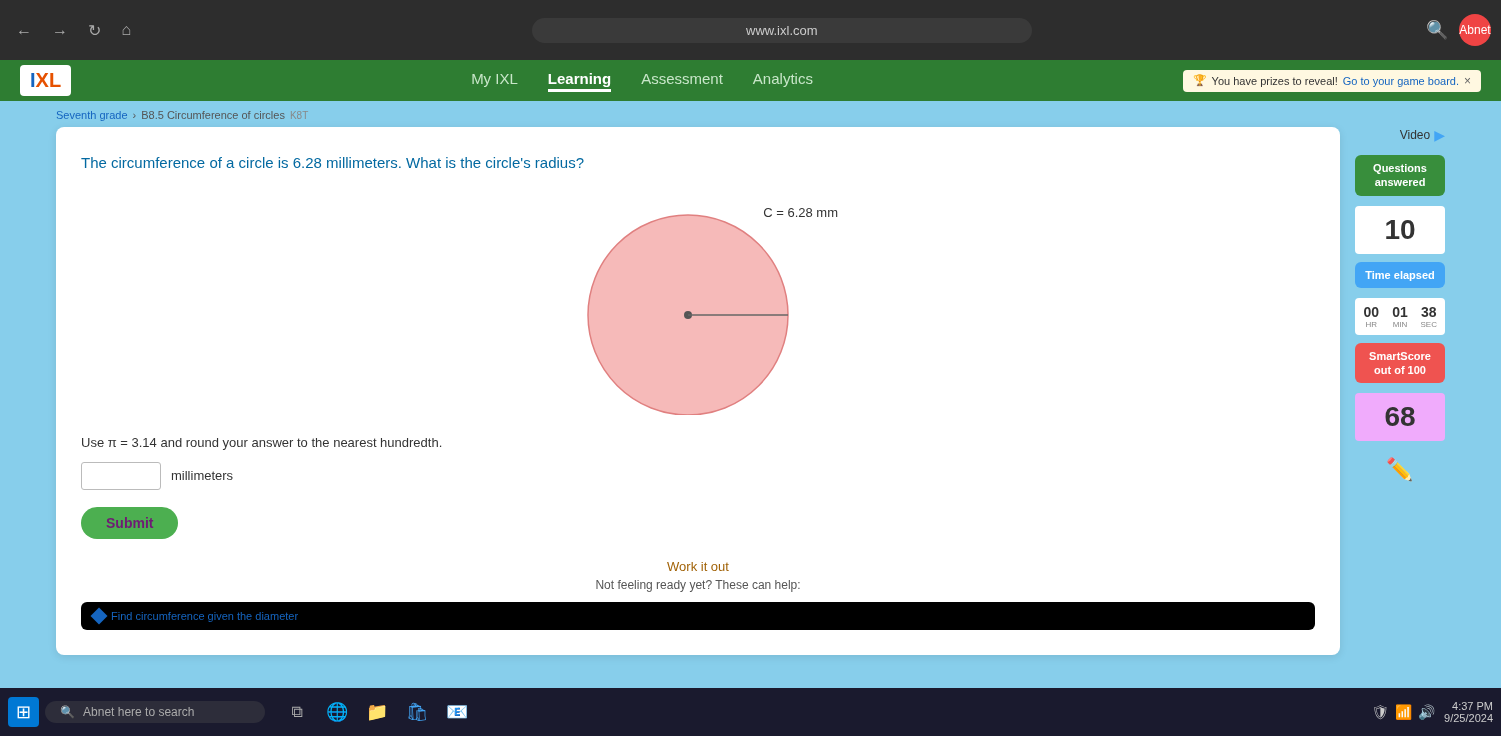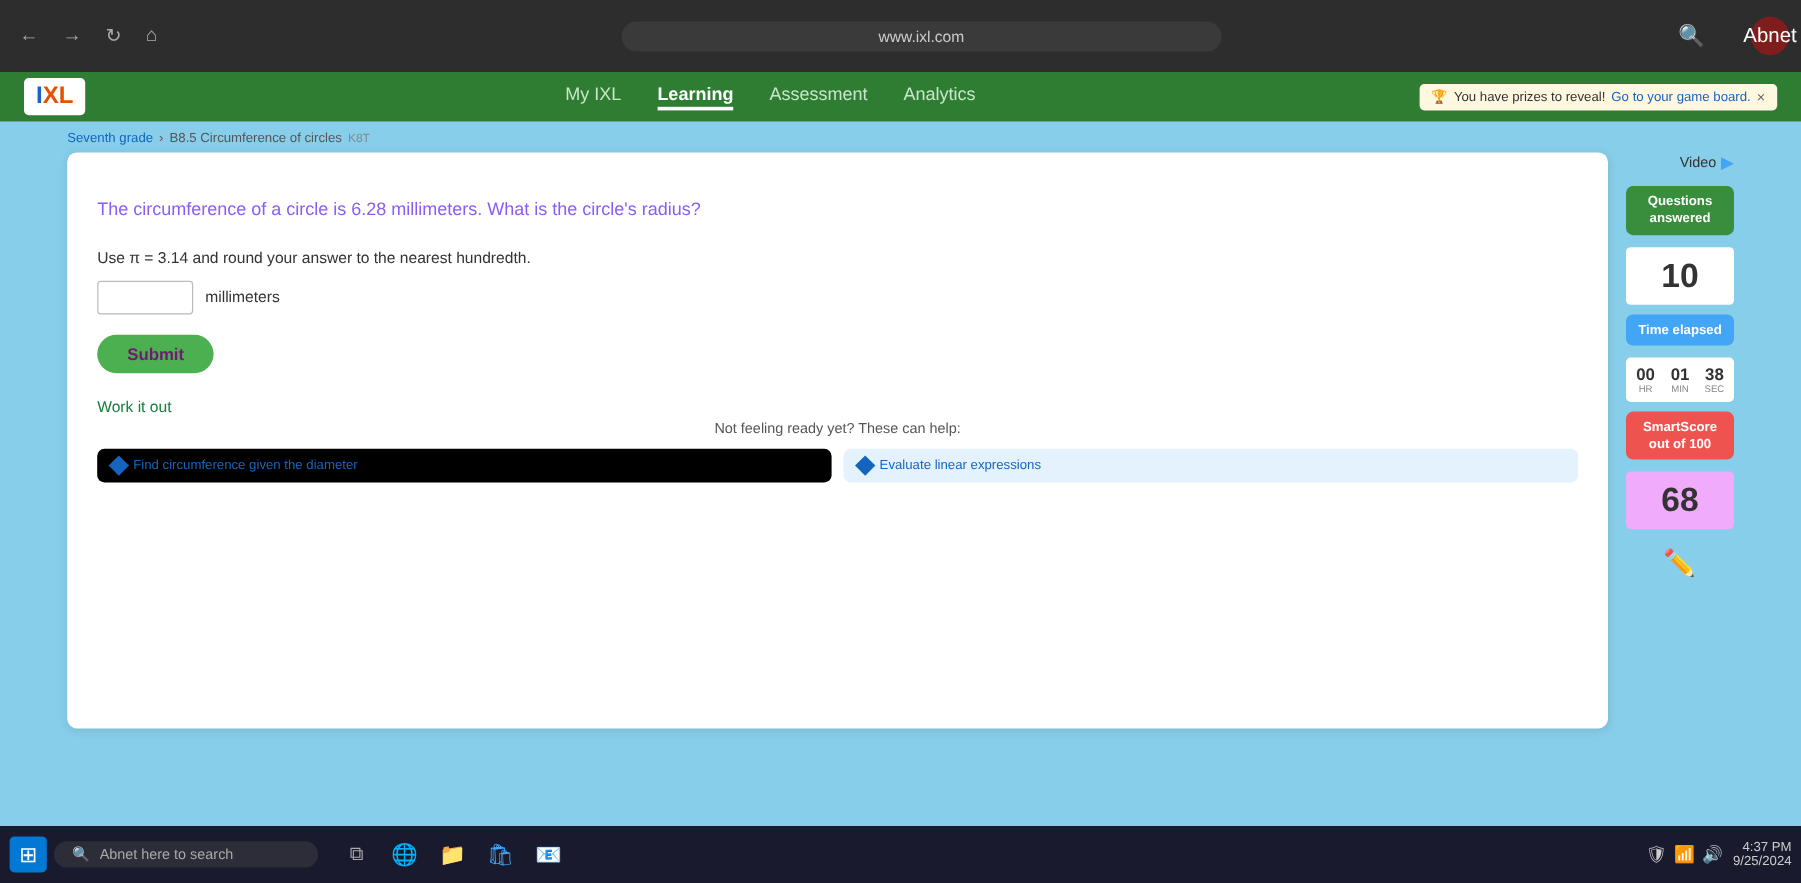--- a/index.html
+++ b/index.html
@@ -35,31 +35,30 @@
       display: flex;
       align-items: center;
       gap: 10px;
     }
     .search-icon-btn {
       color: #ccc;
       font-size: 18px;
       cursor: pointer;
     }
     .user-avatar {
-      background: #7f1d1d;
+      background: #ef4444;
       border-radius: 50%;
       width: 32px;
       height: 32px;
       display: flex;
       align-items: center;
       justify-content: center;
       color: white;
-      font-size: 17px;
-      cursor: pointer;
-      margin-left: 28px;
+      font-size: 12px;
+      cursor: pointer;
     }
 
     
     .ixl-nav {
       background: #2e7d32;
       height: 41px;
       display: flex;
       align-items: center;
       padding: 0 20px;
       position: relative;
@@ -144,24 +143,23 @@
       background: white;
       border-radius: 8px;
       padding: 25px;
       flex: 1;
       min-height: 480px;
       box-shadow: 0 2px 8px rgba(0,0,0,0.1);
     }
 
     .question-text {
       font-size: 15px;
-      color: #8b5cf6;
+      color: #0369a1;
       margin-bottom: 20px;
       line-height: 1.5;
-      margin-top: 12px;
     }
 
     .circle-area {
       position: relative;
       width: 280px;
       height: 220px;
       margin: 10px auto 20px;
     }
 
     .circle-svg {
@@ -213,25 +211,25 @@
       font-size: 14px;
       font-weight: bold;
       cursor: pointer;
     }
 
     .work-it-out {
       margin-top: 20px;
     }
 
     .work-it-out-link {
-      color: #15803d;
+      color: #a16207;
       font-size: 13px;
       cursor: pointer;
       display: block;
-      text-align: left;
+      text-align: center;
       margin-bottom: 4px;
     }
 
     .not-ready {
       font-size: 12px;
       color: #555;
       text-align: center;
       margin-bottom: 10px;
     }
 
@@ -474,41 +472,50 @@
     <span>B8.5 Circumference of circles</span>
     <span style="color:#888;font-size:10px;">K8T</span>
   </div>
 
   <div class="content-wrapper">
 
     <div class="question-panel">
       <div class="question-text">The circumference of a circle is 6.28 millimeters. What is the circle's radius?</div>
 
       
+      <div class="circle-area">
+        <span class="circle-label">C = 6.28 mm</span>
+        <svg class="circle-svg" viewBox="0 0 280 220">
+
+          <circle cx="130" cy="120" r="100" fill="#f4a9a8" opacity="0.8"></circle>
+
+          <circle cx="130" cy="120" r="100" fill="none" stroke="#e08080" stroke-width="1.5"></circle>
+
+          <circle cx="130" cy="120" r="4" fill="#555"></circle>
+
+          <line x1="130" y1="120" x2="230" y2="120" stroke="#666" stroke-width="1.5"></line>
+        </svg>
+      </div>
 
       <div class="instruction-text">Use π = 3.14 and round your answer to the nearest hundredth.</div>
 
       <div class="answer-row">
         <input class="answer-input" type="text" placeholder="" style="">
         <span class="answer-unit">millimeters</span>
       </div>
 
       <button class="submit-btn">Submit</button>
 
       <div class="work-it-out">
         <a class="work-it-out-link">Work it out</a>
         <div class="not-ready">Not feeling ready yet? These can help:</div>
         <div class="help-cards">
           <div class="help-card">
             <div class="diamond-icon"></div>
             <span>Find circumference given the diameter</span>
-          </div>
-          <div class="help-card help-card-right">
-            <div class="diamond-icon"></div>
-            <span>Evaluate linear expressions</span>
           </div>
         </div>
       </div>
     </div>
 
     <div class="side-panel">
       <div style="display:flex;align-items:center;justify-content:flex-end;gap:4px;margin-bottom:4px;">
         <span style="font-size:12px;color:#333;">Video</span>
         <span style="cursor:pointer;font-size:14px;color:#42a5f5;">▶</span>
       </div>

